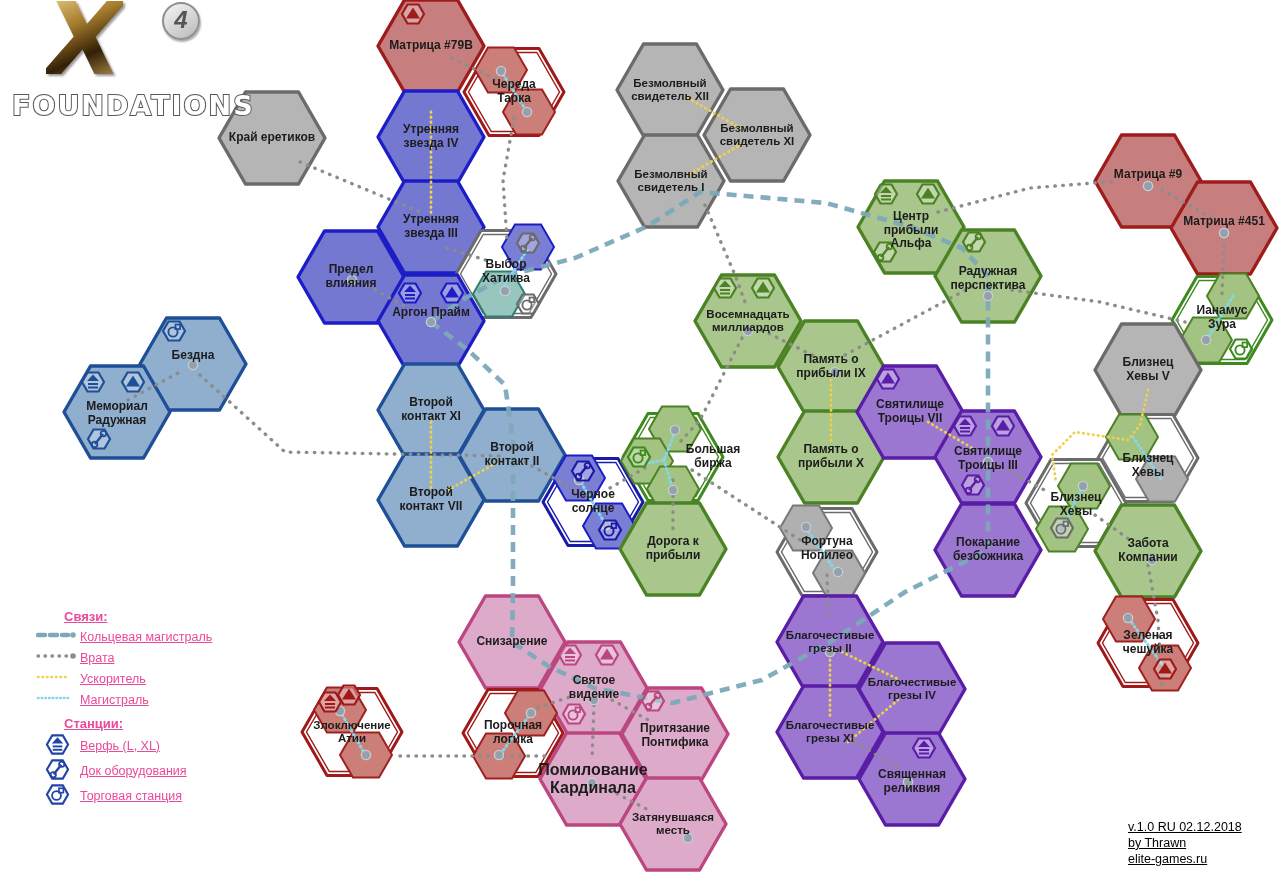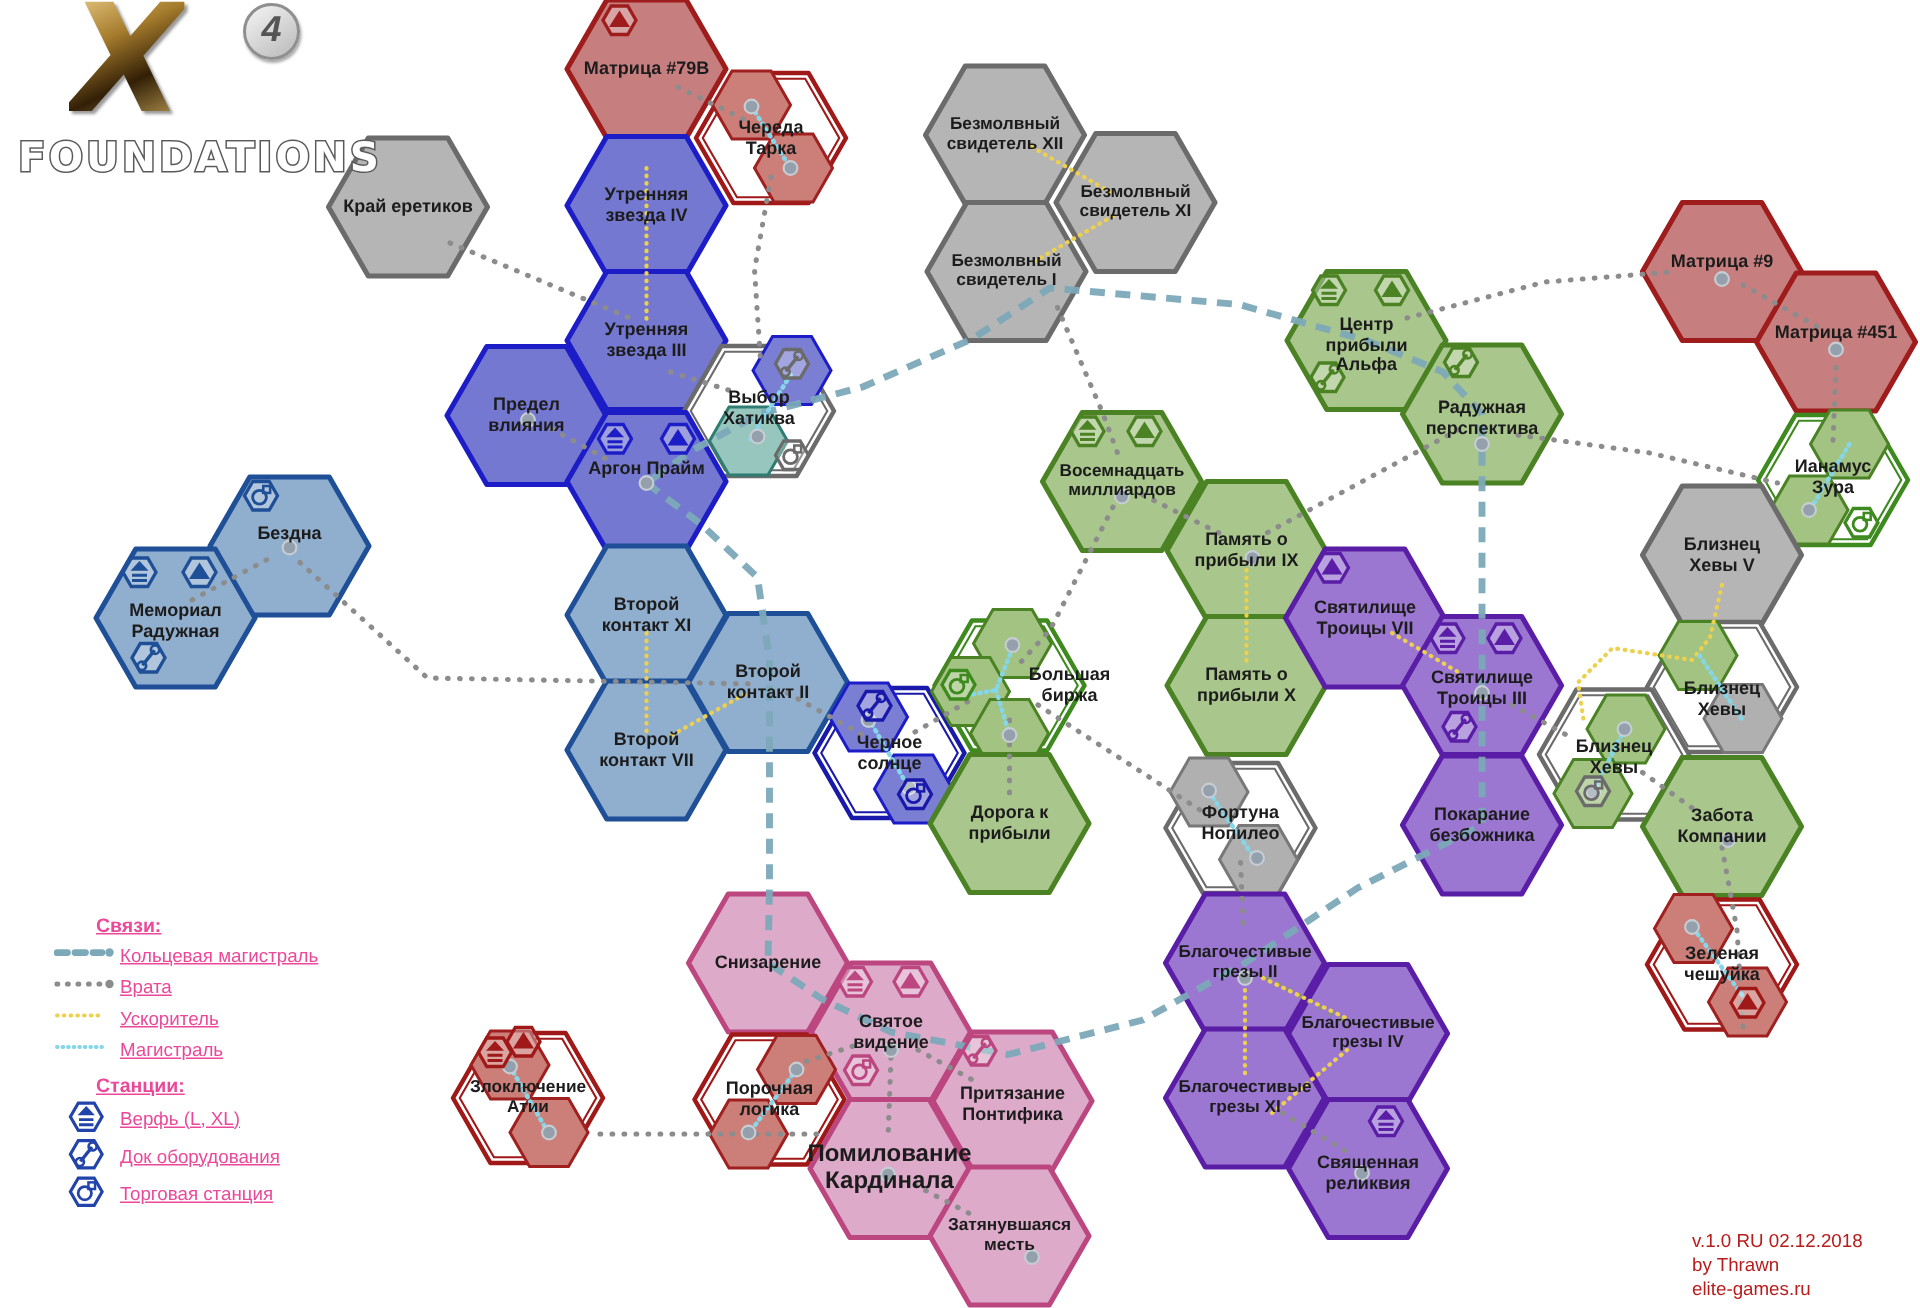--- a/index.html
+++ b/index.html
@@ -26,21 +26,21 @@
           letter-spacing:2px;color:#fff;-webkit-text-stroke:2px #5a5a5a;paint-order:stroke fill;
           font-family:"DejaVu Sans",sans-serif;}
   
   #legend{position:absolute;left:36px;top:603px;width:230px;font-size:12.5px;color:#ec4899;text-decoration:underline;}
   .lg-head{font-weight:700;font-size:13px;margin:6px 0 2px 28px;}
   .lg-item{display:flex;align-items:center;height:21px;}
   .lg-item.st{height:25px;}
   .lg-swatch{width:42px;flex:0 0 42px;text-align:center;}
   .lg-text{margin-left:2px;}
   
-  #credits{position:absolute;left:1128px;top:820px;font-size:12.5px;color:#b91c1c;line-height:1.26;}
+  #credits{position:absolute;left:1128px;top:820px;font-size:12.5px;color:#000000;line-height:1.26;text-decoration:underline;}
 </style>
 </head>
 <body>
 
 <div id="stage">
   <svg id="map-svg" width="1280" height="872">
       <g>
         <polygon points="245.5,92.0 298.5,92.0 325.0,138.0 298.5,184.0 245.5,184.0 219.0,138.0" fill="#b5b5b5" stroke="#6b6b6b" stroke-width="3.4" stroke-linejoin="round"></polygon>
         <polygon points="404.5,-0.0 457.5,-0.0 484.0,46.0 457.5,92.0 404.5,92.0 378.0,46.0" fill="#c67f7e" stroke="#9f1c1c" stroke-width="3.4" stroke-linejoin="round"></polygon>
         <polygon points="489.0,48.6 539.0,48.6 564.0,92.0 539.0,135.4 489.0,135.4 464.0,92.0" fill="#ffffff" stroke="#a01818" stroke-width="3" stroke-linejoin="round"></polygon>

